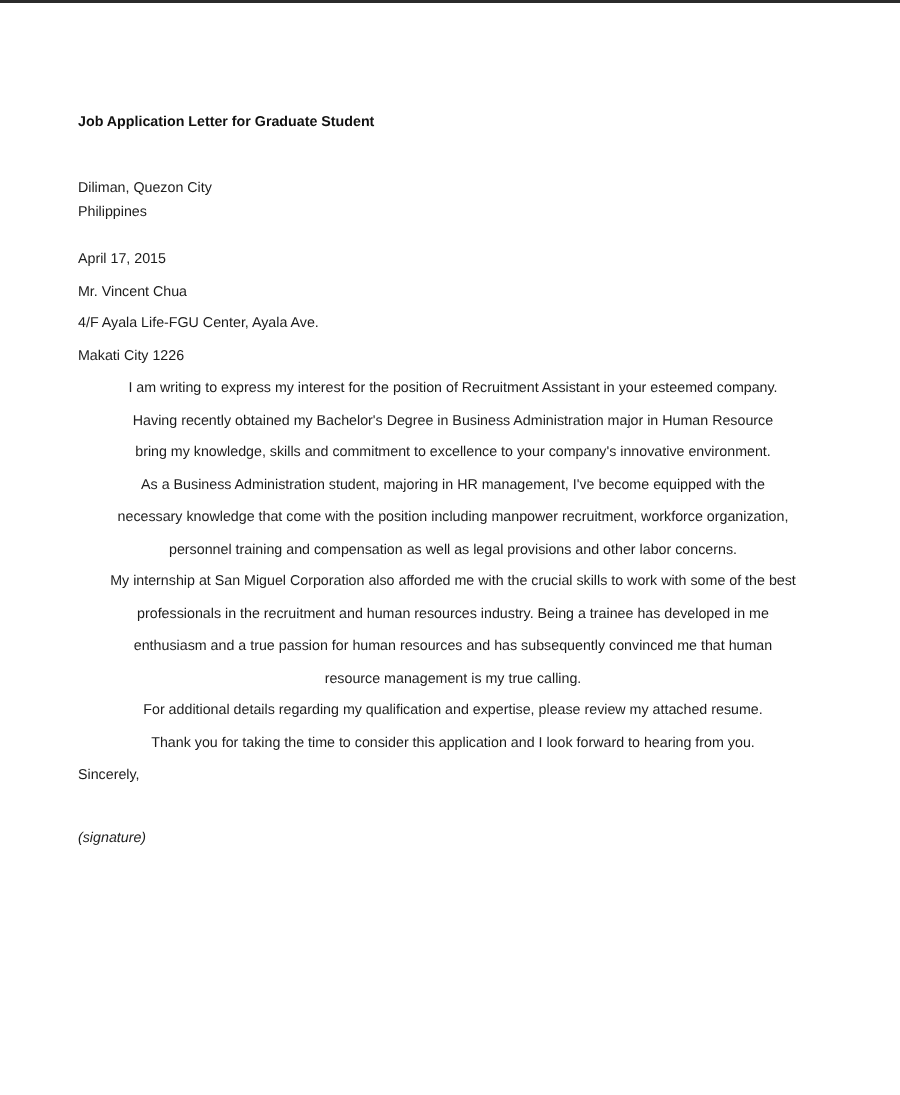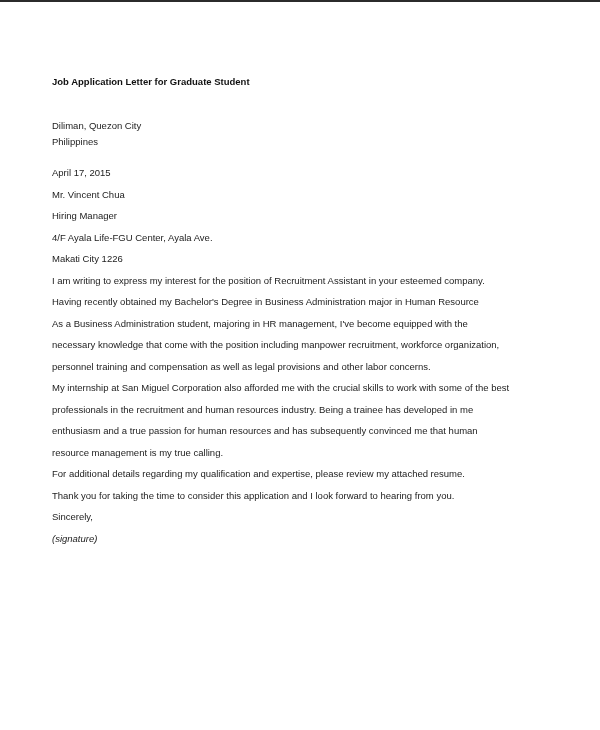--- a/index.html
+++ b/index.html
@@ -39,52 +39,54 @@
   }
   .address-block .line {
     line-height: 16px;
   }
   .line {
     line-height: 21.5px;
     white-space: nowrap;
   }
   .body-block .line {
     line-height: 21.5px;
+    text-align: center;
   }
   .signature {
     font-style: italic;
+    margin-top: 20px;
   }
 </style>
 </head>
 <body>
 
 <div class="page">
   <div class="top-edge"></div>
 
   <h1 class="title">Job Application Letter for Graduate Student</h1>
 
   <div class="address-block">
       <div class="line">Diliman, Quezon City</div>
       <div class="line">Philippines</div>
     </div>
 
   <div class="main-block">
     <div class="line">April 17, 2015</div>
 
     <div class="recipient-block">
         <div class="line">Mr. Vincent Chua</div>
-        <div class="line">Hiring Manager</div>
         <div class="line">4/F Ayala Life-FGU Center, Ayala Ave.</div>
         <div class="line">Makati City 1226</div>
       </div>
 
 
     <div class="body-block">
         <div class="line">I am writing to express my interest for the position of Recruitment Assistant in your esteemed company.</div>
         <div class="line">Having recently obtained my Bachelor's Degree in Business Administration major in Human Resource</div>
+        <div class="line">bring my knowledge, skills and commitment to excellence to your company's innovative environment.</div>
         <div class="line">As a Business Administration student, majoring in HR management, I've become equipped with the</div>
         <div class="line">necessary knowledge that come with the position including manpower recruitment, workforce organization,</div>
         <div class="line">personnel training and compensation as well as legal provisions and other labor concerns.</div>
         <div class="line">My internship at San Miguel Corporation also afforded me with the crucial skills to work with some of the best</div>
         <div class="line">professionals in the recruitment and human resources industry. Being a trainee has developed in me</div>
         <div class="line">enthusiasm and a true passion for human resources and has subsequently convinced me that human</div>
         <div class="line">resource management is my true calling.</div>
         <div class="line">For additional details regarding my qualification and expertise, please review my attached resume.</div>
         <div class="line">Thank you for taking the time to consider this application and I look forward to hearing from you.</div>
       </div>

